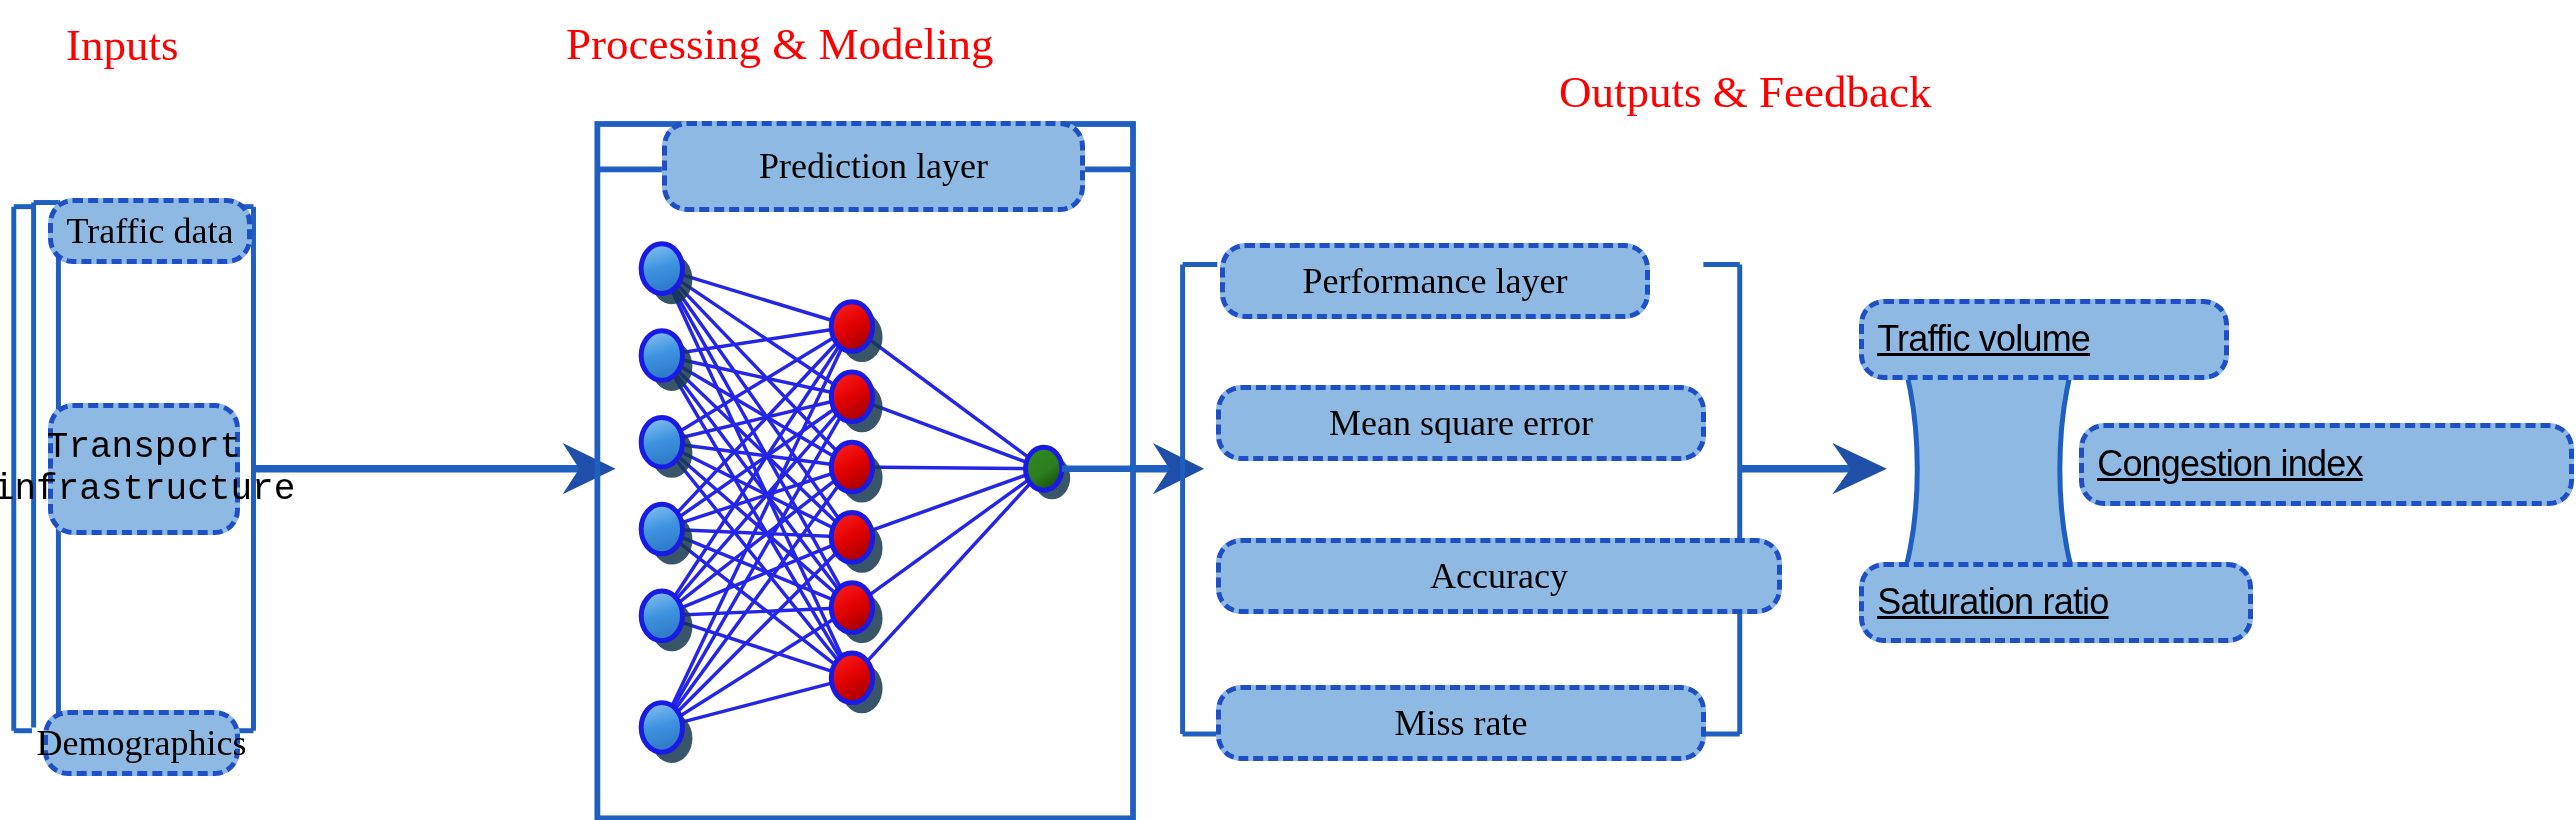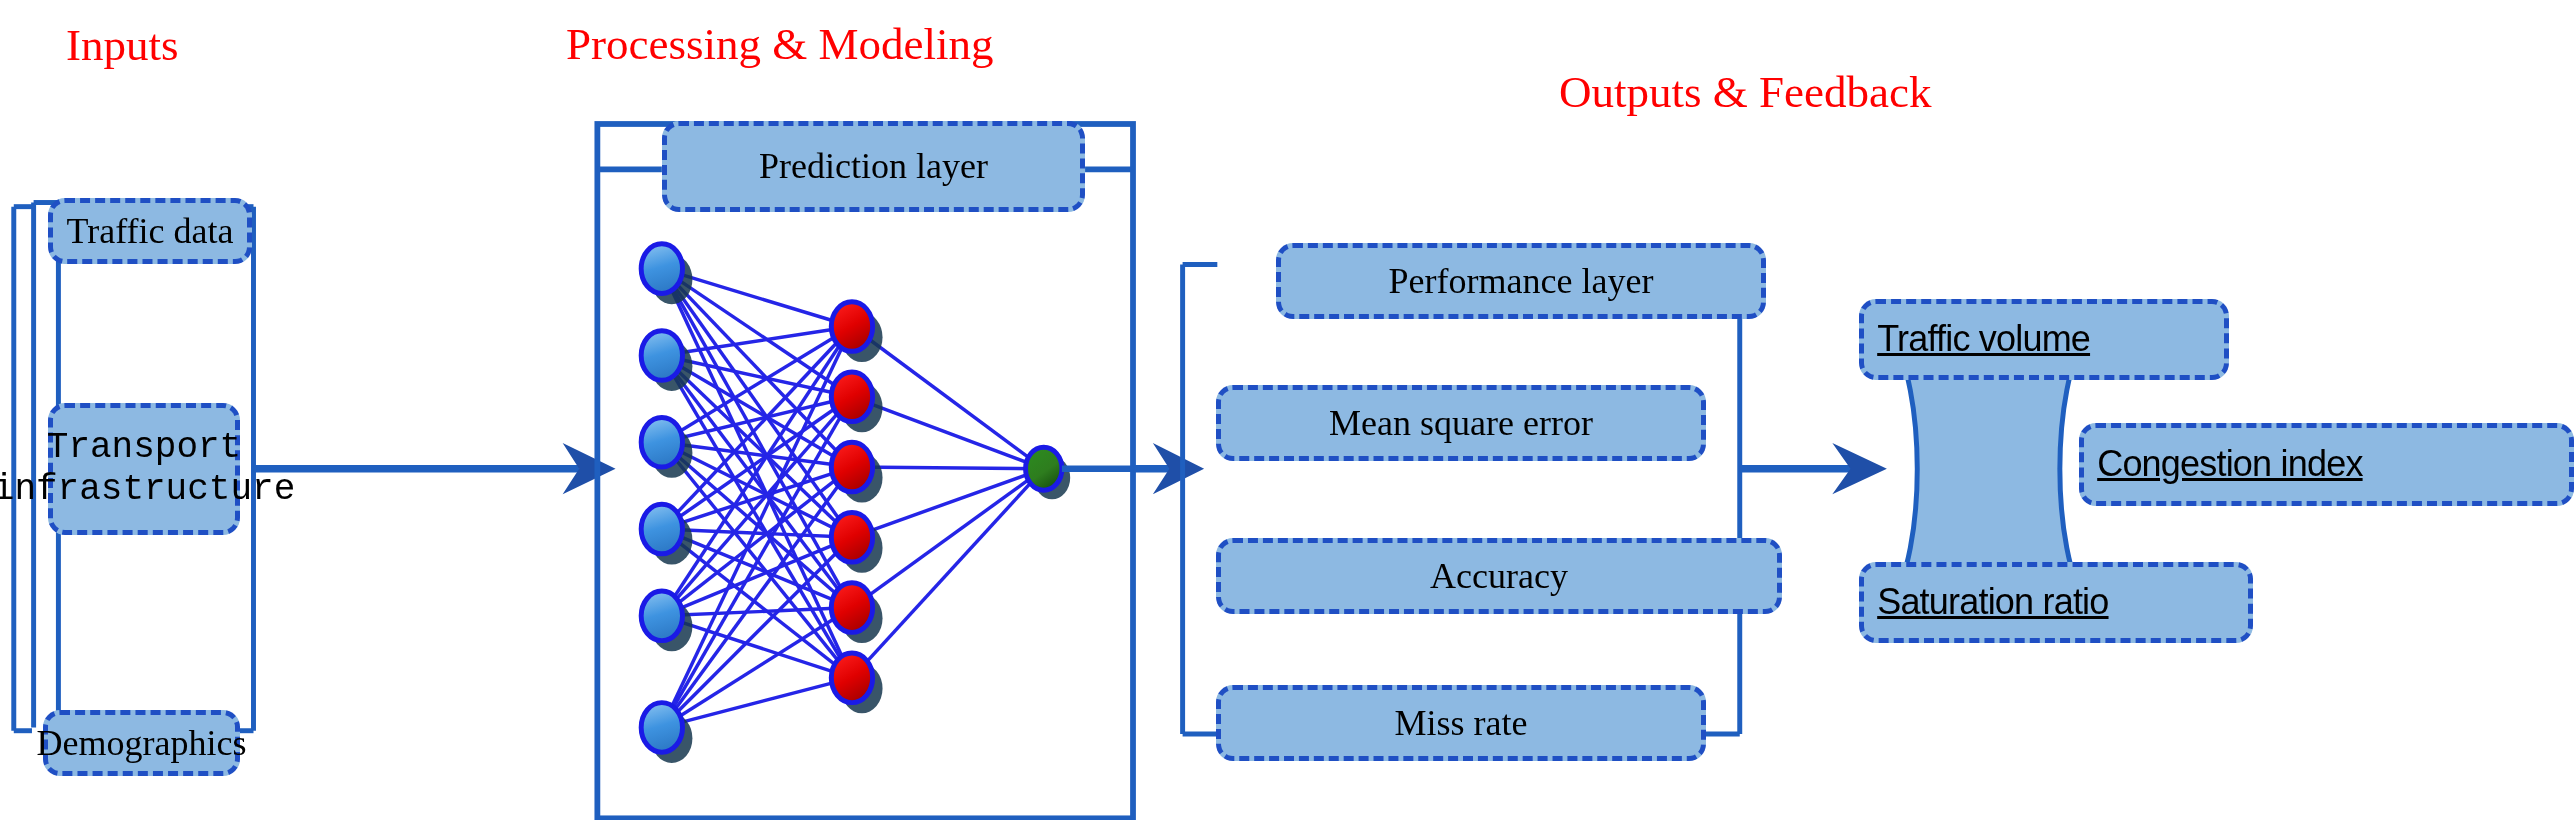--- a/index.html
+++ b/index.html
@@ -6,21 +6,21 @@
   body{width:2576px;height:820px;position:relative;overflow:hidden;
        font-family:"Liberation Serif","DejaVu Serif",serif;}
   #stage{position:absolute;left:0;top:0;width:2576px;height:820px;}
   .svgroot{position:absolute;left:0;top:0;width:2576px;height:820px;}
 
   .hdr{position:absolute;color:#FF0000;white-space:nowrap;
        font-family:"Liberation Serif","DejaVu Serif",serif;
        font-size:45px;line-height:1;}
 
   .box{position:absolute;box-sizing:border-box;
-       background:#8DB9E2;border:5px dashed #1F4FC4;border-radius:17px;
+       background:#8DB9E2;border:5px dashed #1F4FC4;border-radius:25px;
        display:flex;align-items:center;justify-content:center;text-align:center;
        color:#000000;font-family:"Liberation Serif","DejaVu Serif",serif;
        font-size:36px;line-height:1.06;padding:1.7px 8.3px;}
   .box.two{line-height:1.18;}
   .box.cond{font-family:"Liberation Sans","DejaVu Sans",sans-serif;
             font-stretch:condensed;font-size:36px;letter-spacing:-0.8px;
             justify-content:flex-start;padding-left:13.2px;text-decoration:underline;}
 </style>
 </head>
 <body>
@@ -206,21 +206,21 @@
 
   <div class="box" style="left:48px;top:198px;width:204px;height:66px;">Traffic data</div>
 
   <div class="box two" style="left:48px;top:403px;width:192px;height:132px;white-space:pre-line;font-family:Liberation Mono, monospace;">Transport
 infrastructure</div>
 
   <div class="box" style="left:43px;top:698px;width:197px;height:66px;margin-top:12px;">Demographics</div>
 
   <div class="box" style="left:662px;top:121px;width:423px;height:91px;">Prediction layer</div>
 
-  <div class="box" style="left:1276px;top:243px;width:490px;height:76px;">Performance layer</div>
+  <div class="box" style="left:1220px;top:243px;width:430px;height:76px;">Performance layer</div>
 
   <div class="box" style="left:1216px;top:385px;width:490px;height:76px;">Mean square error</div>
 
   <div class="box" style="left:1216px;top:538px;width:566px;height:76px;">Accuracy</div>
 
   <div class="box" style="left:1216px;top:685px;width:490px;height:76px;">Miss rate</div>
 
   <div class="box cond" style="left:1859px;top:299px;width:370px;height:81px;">Traffic volume</div>
 
   <div class="box cond" style="left:1859px;top:562px;width:394px;height:81px;">Saturation ratio</div>

